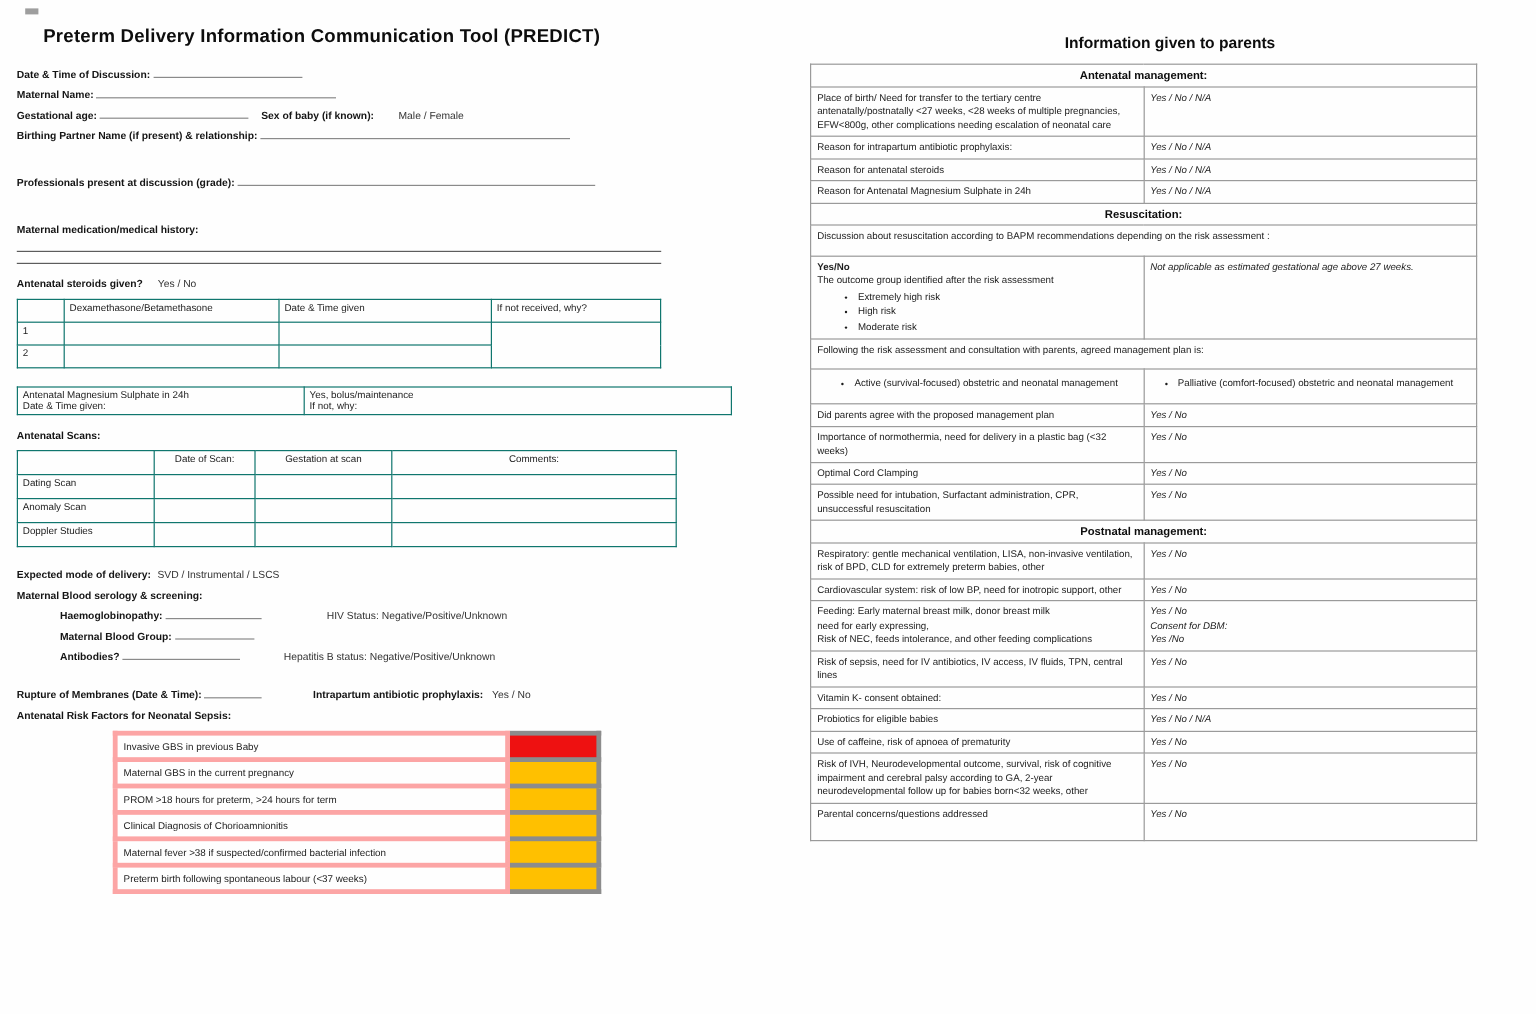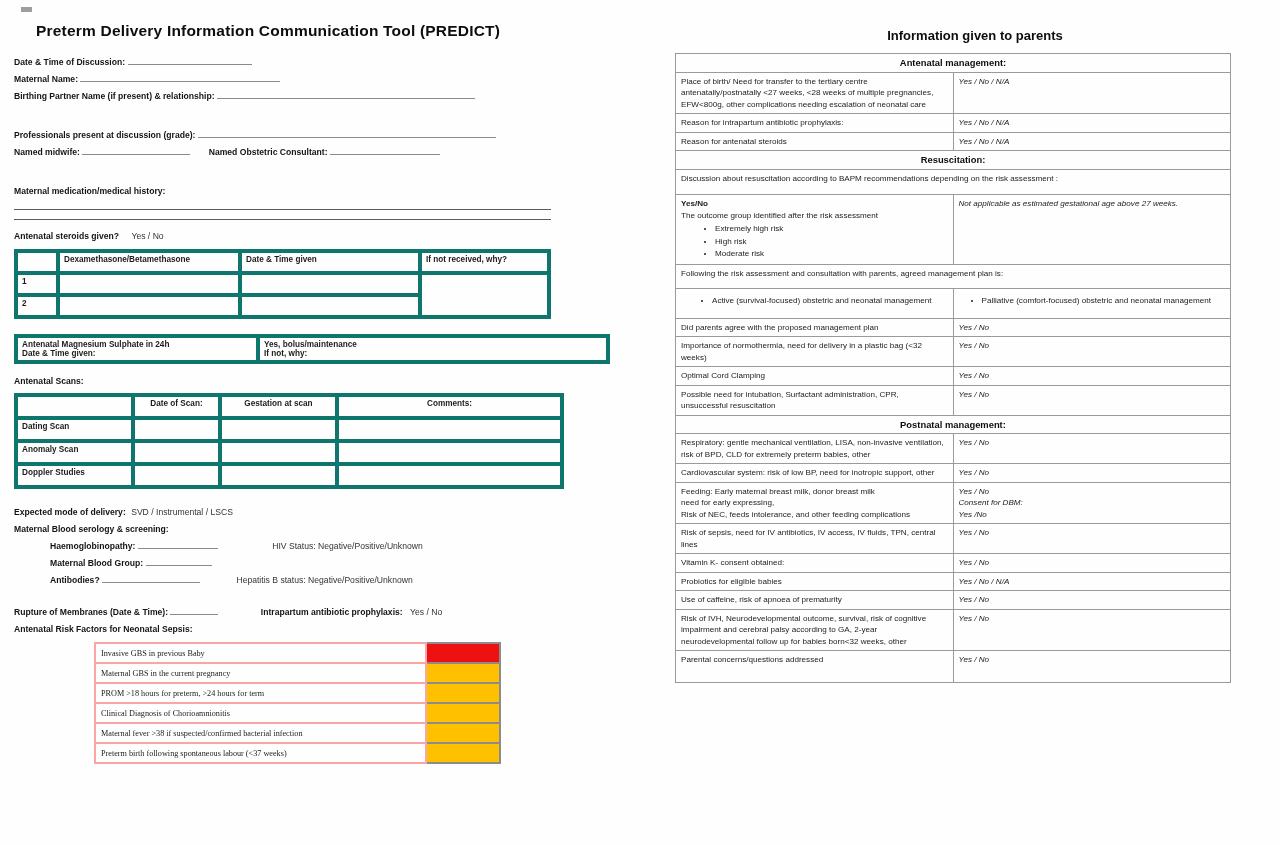--- a/index.html
+++ b/index.html
@@ -74,23 +74,23 @@
   }
 
   
   table.lt {
     border-collapse: collapse;
     font-size: 8.2px;
     color: #1c1c1c;
     table-layout: fixed;
   }
   table.lt td, table.lt th {
-    border: 4px solid #0f766e;
+    border: 1px solid #0f766e;
     padding: 2px 4px;
-    font-weight: bold;
+    font-weight: normal;
     text-align: left;
     vertical-align: top;
   }
   #steroid-table { width: 537px; margin-top: 4px; }
   #steroid-table td { height: 14px; }
   #mgso4-table { width: 596px; }
   #mgso4-table td { vertical-align: top; }
   #scans-table { width: 550px; margin-top: 3px; }
   #scans-table td { height: 15px; }
   #scans-table .hdr { text-align: center; }
@@ -98,25 +98,24 @@
   
   #risk-table {
     border-collapse: collapse;
     width: 407px;
     margin-left: 80px;
     margin-top: 4px;
     font-size: 8.2px;
     table-layout: fixed;
   }
   #risk-table td {
-    border: 2px solid #fca5a5;
+    border: 4px solid #fca5a5;
     padding: 3px 5px;
     height: 12px;
     color: #1c1c1c;
-    font-family: Liberation Serif, serif;
   }
   #risk-table td.flag { width: 72px; padding: 0; border-color: #8c8c8c; }
 
   
   #right-col {
     position: absolute;
     left: 675px; top: 28px;
     width: 600px;
   }
   #parents-title {
@@ -170,39 +169,39 @@
     <div class="field-line">
       <span class="lbl">Date &amp; Time of Discussion:</span>
       <span class="blank" style="width:124px"></span>
     </div>
 
     <div class="field-line">
       <span class="lbl">Maternal Name:</span>
       <span class="blank" style="width:200px"></span>
     </div>
 
+    <div class="field-line">
+      <span class="lbl">Gestational age:</span>
+      <span class="blank" style="width:124px"></span>
+      <span class="lbl" style="margin-left:8px">Sex of baby (if known):</span>
+      <span class="opt" style="margin-left:18px">Male  / Female</span>
+    </div>
 
     <div class="field-line">
       <span class="lbl">Birthing Partner Name (if present) &amp; relationship:</span>
       <span class="blank" style="width:258px"></span>
     </div>
 
     <div class="gap-l"></div>
 
     <div class="field-line">
       <span class="lbl">Professionals present at discussion (grade):</span>
       <span class="blank" style="width:298px"></span>
     </div>
 
-    <div class="field-line">
-      <span class="lbl">Named midwife:</span>
-      <span class="blank" style="width:108px"></span>
-      <span class="lbl" style="margin-left:16px">Named Obstetric Consultant:</span>
-      <span class="blank" style="width:110px"></span>
-    </div>
 
     <div class="gap-l"></div>
 
     <div class="field-line">
       <span class="lbl">Maternal medication/medical history:</span>
     </div>
     <hr class="hr-thick">
     <hr class="hr-thick">
 
     <div style="height:8px"></div>
@@ -372,20 +371,24 @@
       <tr>
         <td>Place of birth/ Need for transfer to the tertiary centre antenatally/postnatally &lt;27 weeks, &lt;28 weeks of multiple pregnancies, EFW&lt;800g, other complications needing escalation of neonatal care</td>
         <td class="ans">Yes / No / N/A</td>
       </tr>
       <tr>
         <td>Reason for intrapartum antibiotic prophylaxis:</td>
         <td class="ans">Yes / No / N/A</td>
       </tr>
       <tr>
         <td>Reason for antenatal steroids</td>
+        <td class="ans">Yes / No / N/A</td>
+      </tr>
+      <tr>
+        <td>Reason for Antenatal Magnesium Sulphate in 24h</td>
         <td class="ans">Yes / No / N/A</td>
       </tr>
 
       <tr>
         <td class="section-hdr" colspan="2">Resuscitation:</td>
       </tr>
 
       <tr>
         <td colspan="2" style="padding-bottom:10px">Discussion about resuscitation according to BAPM recommendations depending on the risk assessment :</td>
       </tr>

